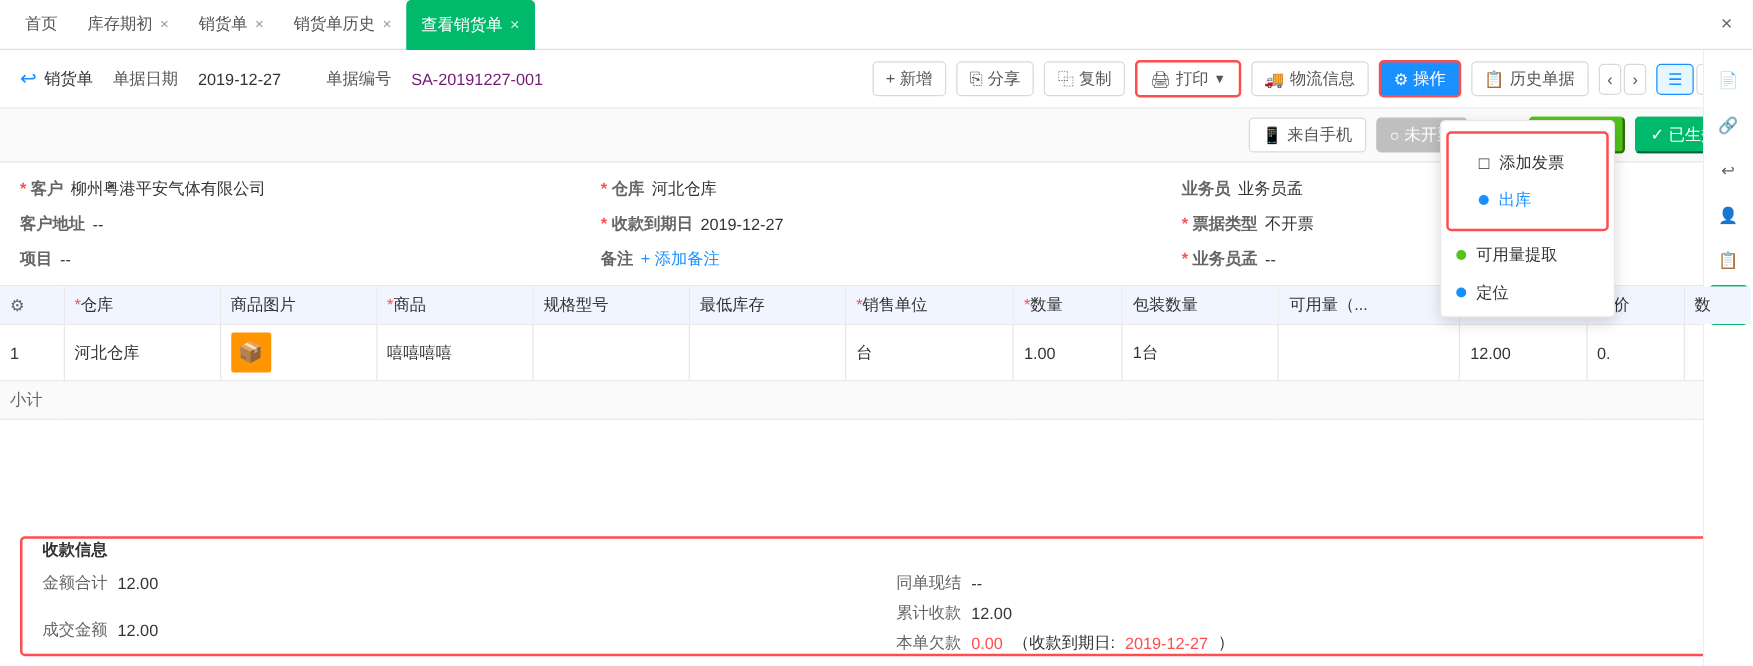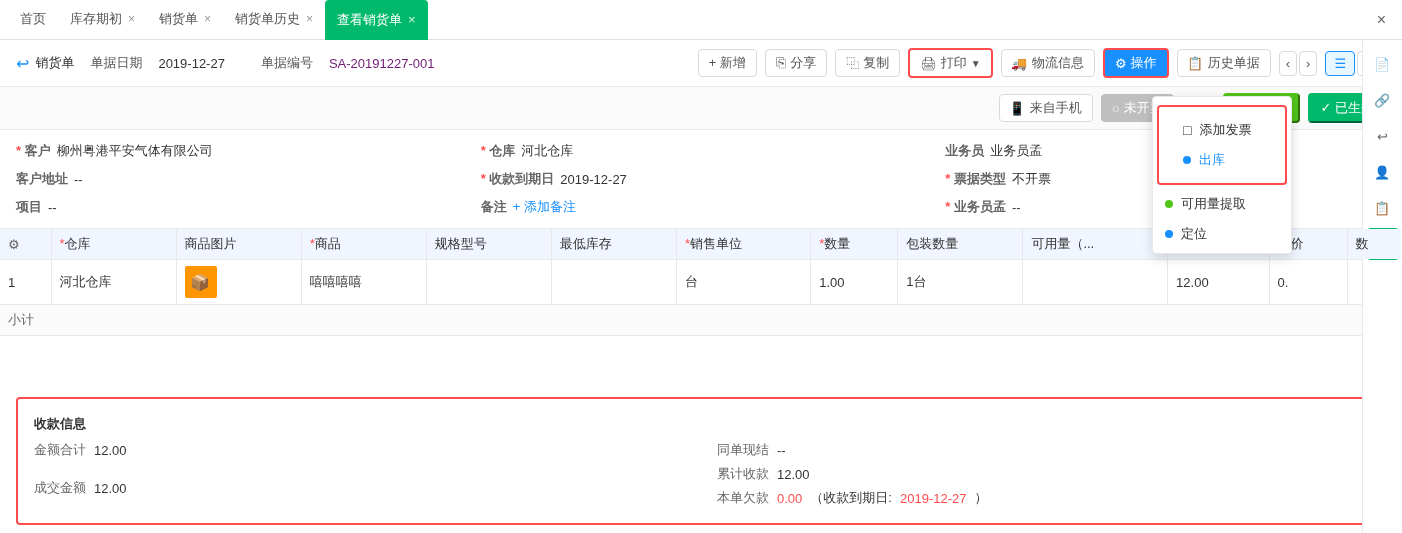--- a/index.html
+++ b/index.html
@@ -107,21 +107,21 @@
     tbody td {
       border-bottom: 1px solid #e8e8e8; border-right: 1px solid #e8e8e8;
       padding: 6px 8px; color: #333;
     }
     .subtotal-row td { background: #fafafa; color: #666; }
     .settings-icon { color: #666; cursor: pointer; }
 
     
     .bottom-info {
       border: 2px solid #ff4d4f; border-radius: 4px; margin: 8px 16px;
-      padding: 16px 16px; background: #fff; flex-shrink: 0;
+      padding: 0 16px; background: #fff; flex-shrink: 0;
     }
     .bottom-info-title { font-weight: bold; margin-bottom: 8px; color: #333; }
     .bottom-info-grid { display: grid; grid-template-columns: 1fr 1fr; gap: 6px 32px; }
     .info-row { display: flex; align-items: center; gap: 8px; }
     .info-label { color: #666; white-space: nowrap; text-align: right; }
     .info-value { color: #333; }
     .info-value.red { color: #ff4d4f; }
 
     
     .dropdown-overlay {

